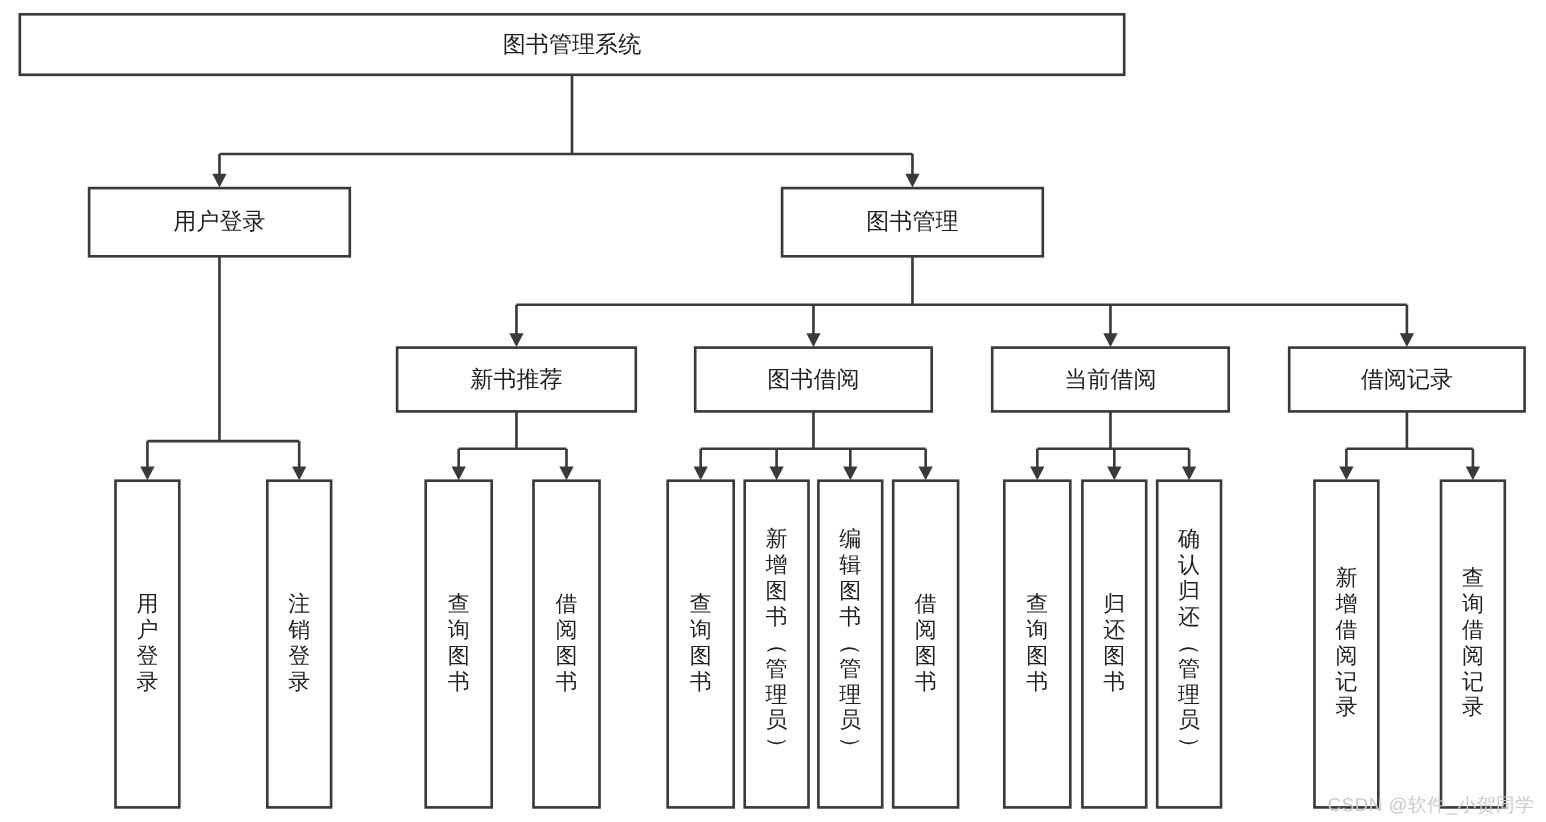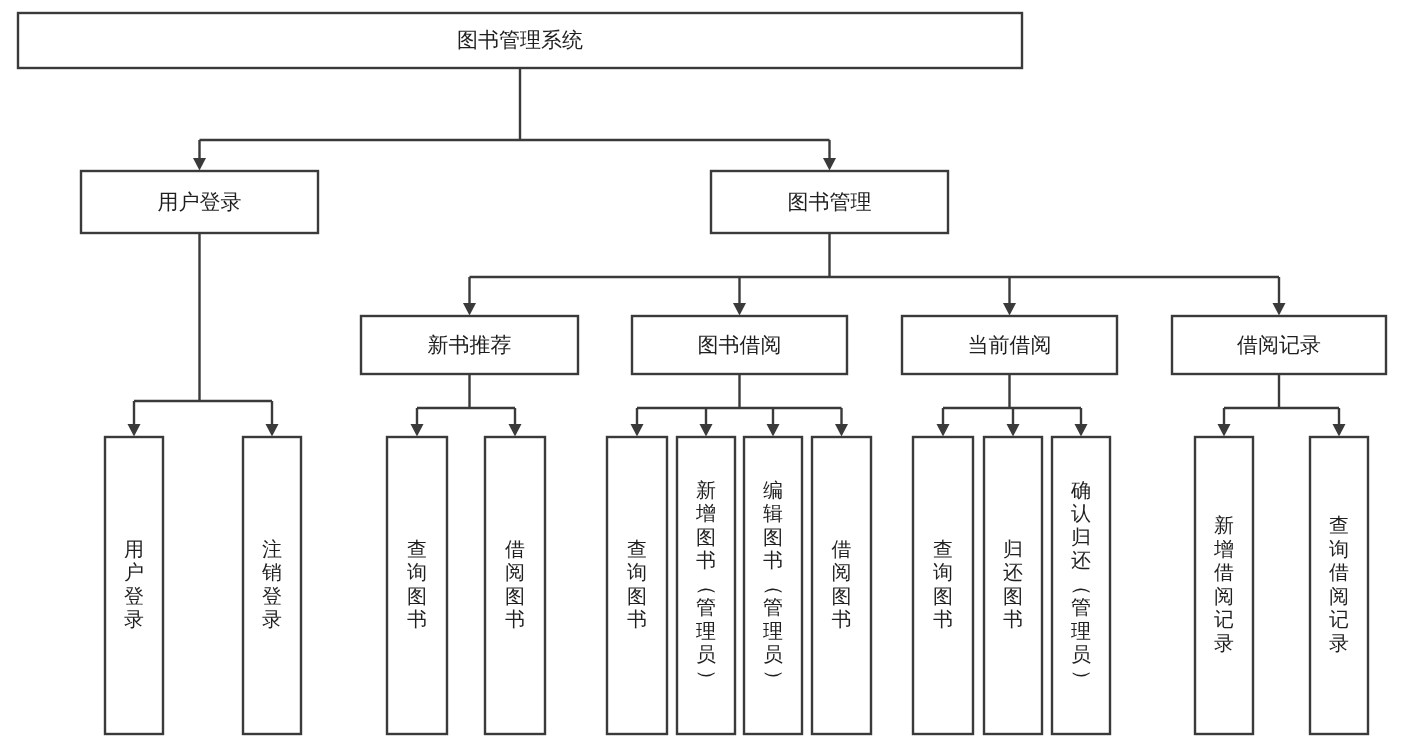--- a/index.html
+++ b/index.html
@@ -274,13 +274,14 @@
           <rect x="1310" y="437" width="58" height="297" class="node-rect"></rect>
           <text x="1339" y="526.75" class="node-label vertical" font-size="20">查</text>
           <text x="1339" y="550.25" class="node-label vertical" font-size="20">询</text>
           <text x="1339" y="573.75" class="node-label vertical" font-size="20">借</text>
           <text x="1339" y="597.25" class="node-label vertical" font-size="20">阅</text>
           <text x="1339" y="620.75" class="node-label vertical" font-size="20">记</text>
           <text x="1339" y="644.25" class="node-label vertical" font-size="20">录</text>
         </g>
       </g>
   </svg>
+  <div class="watermark-text">CSDN @软件_小贺同学</div>
 </div>
 
 </body></html>

